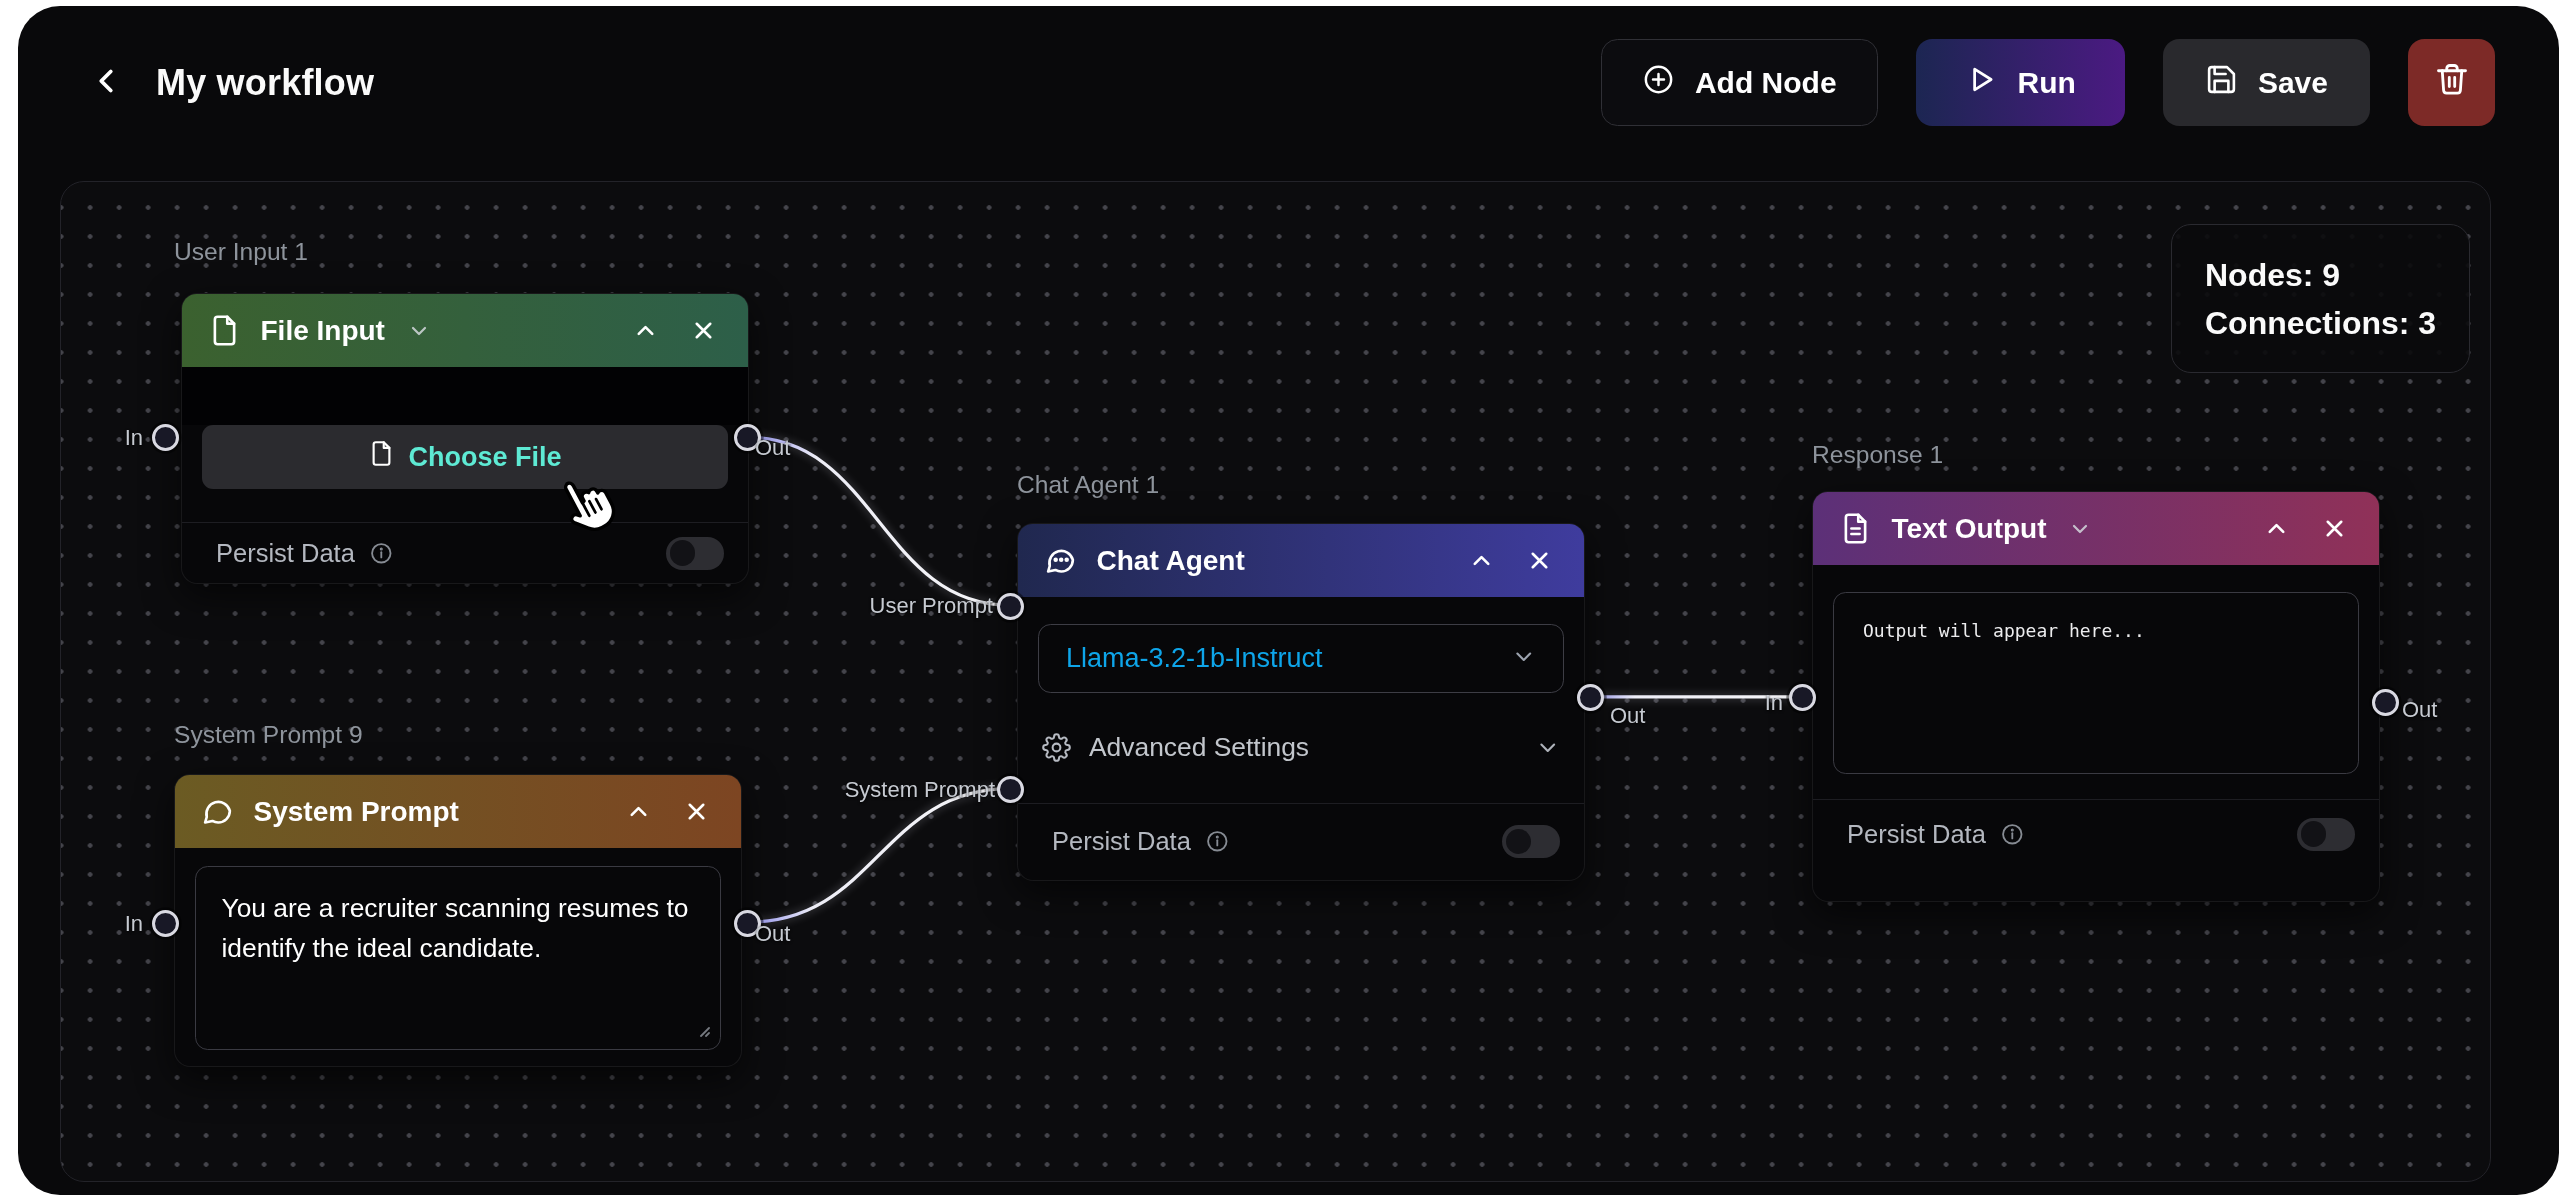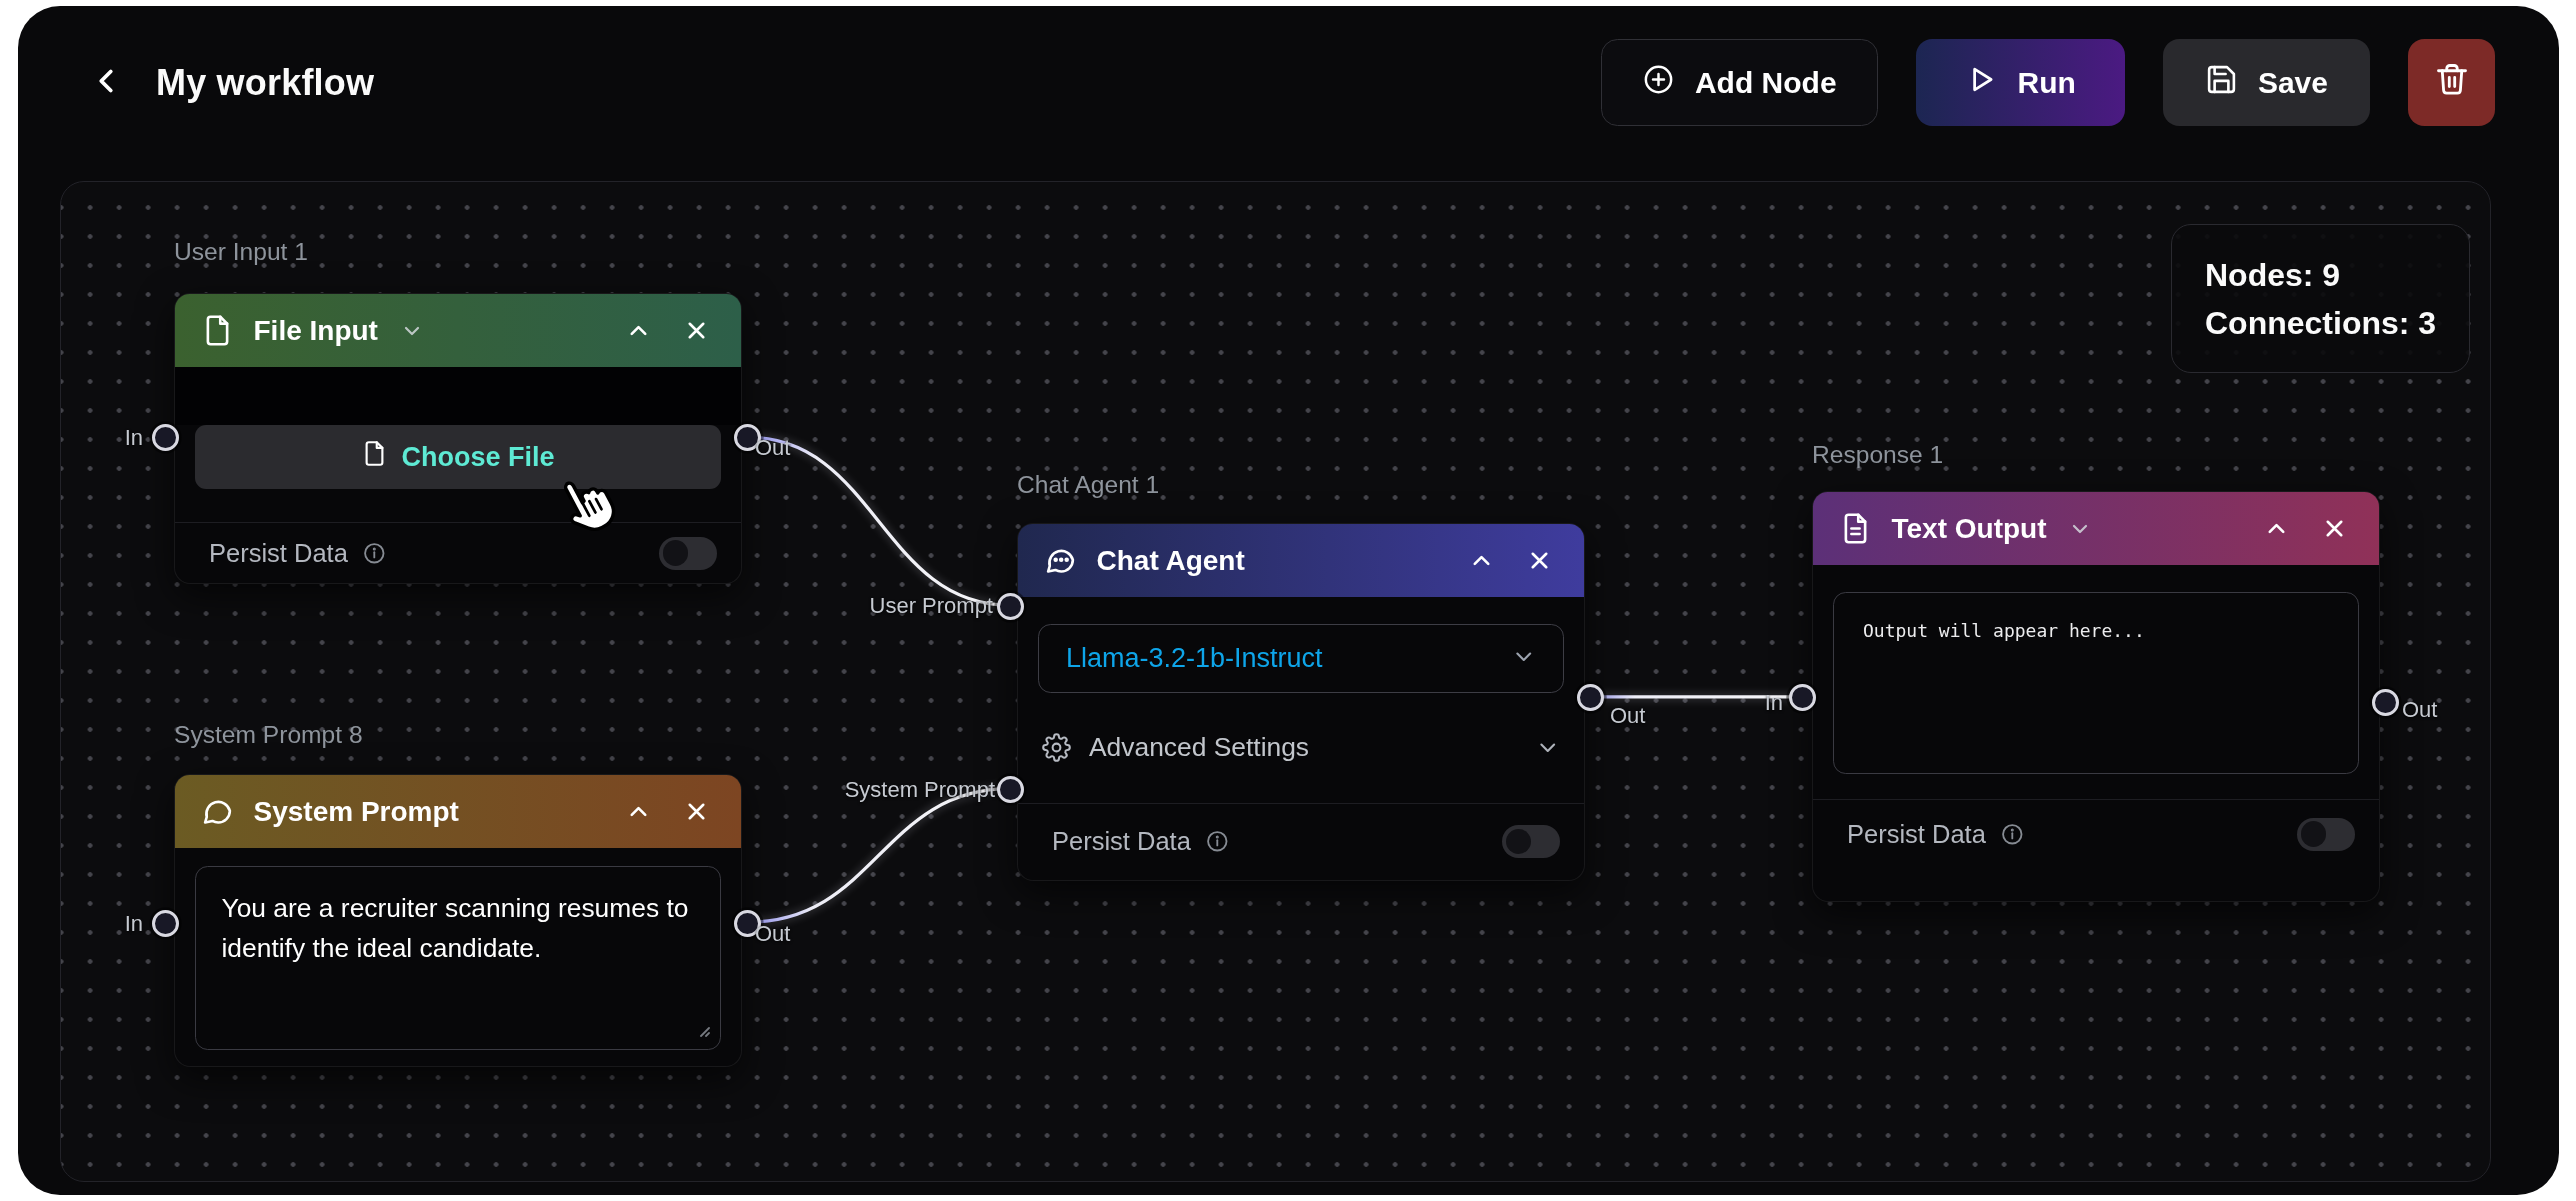--- a/index.html
+++ b/index.html
@@ -186,25 +186,25 @@
             <stop offset="0.22" stop-color="#ededf6"></stop>
             <stop offset="1" stop-color="#f5f5f8"></stop>
         </linearGradient>
       </defs>
       <path d="M 754 281 C 895 281 902 466 1043 466" fill="none" stroke="url(#eg1)" stroke-width="3.6"></path>
       <path d="M 754 815 C 895 815 902 668 1043 668" fill="none" stroke="url(#eg2)" stroke-width="3.6"></path>
       <path d="M 1680 567 L 1913 567" fill="none" stroke="url(#eg3)" stroke-width="3.6"></path>
     </svg>
 
     <div class="node-label" style="left:113px; top:56px;">User Input 1</div>
-    <div class="node-label" style="left:113px; top:539px;">System Prompt 8</div>
+    <div class="node-label" style="left:113px; top:539px;">System Prompt 9</div>
     <div class="node-label" style="left:956px; top:289px;">Chat Agent 1</div>
     <div class="node-label" style="left:1751px; top:259px;">Response 1</div>
 
-    <section class="node" style="left:113px; top:111px; width:568px; height:291px;">
+    <section class="node" style="left:120px; top:111px; width:568px; height:291px;">
       <div class="node-header hdr-file-input">
         <span class="hicon">
           <svg viewBox="0 0 24 24" fill="none" stroke="#fff" stroke-width="1.9" stroke-linecap="round" stroke-linejoin="round">
               <path d="M14 2H7a2 2 0 0 0-2 2v16a2 2 0 0 0 2 2h10a2 2 0 0 0 2-2V7z"></path>
               <path d="M14 2v5h5"></path>
             </svg>
         </span>
         <span class="node-title">File Input</span>
         <span class="title-caret">
           <svg viewBox="0 0 24 24" fill="none" stroke="#d4d8dd" stroke-width="2.2" stroke-linecap="round" stroke-linejoin="round">

